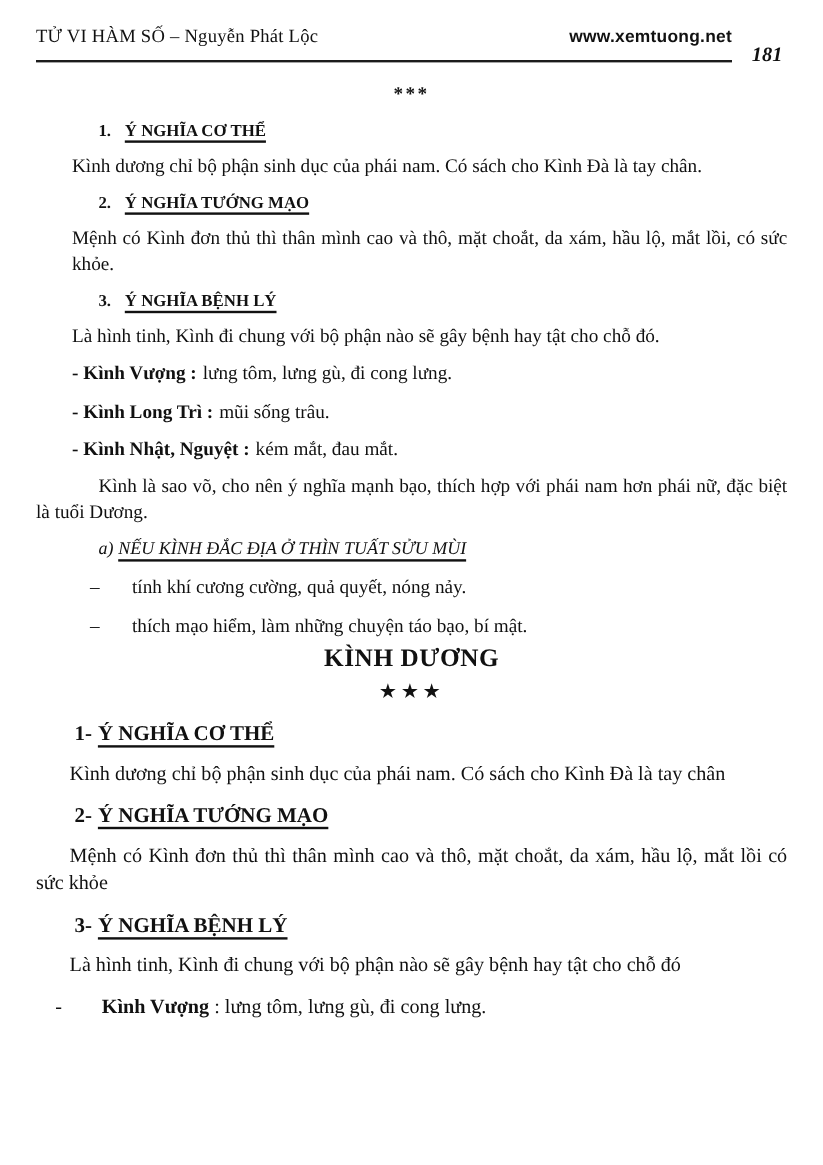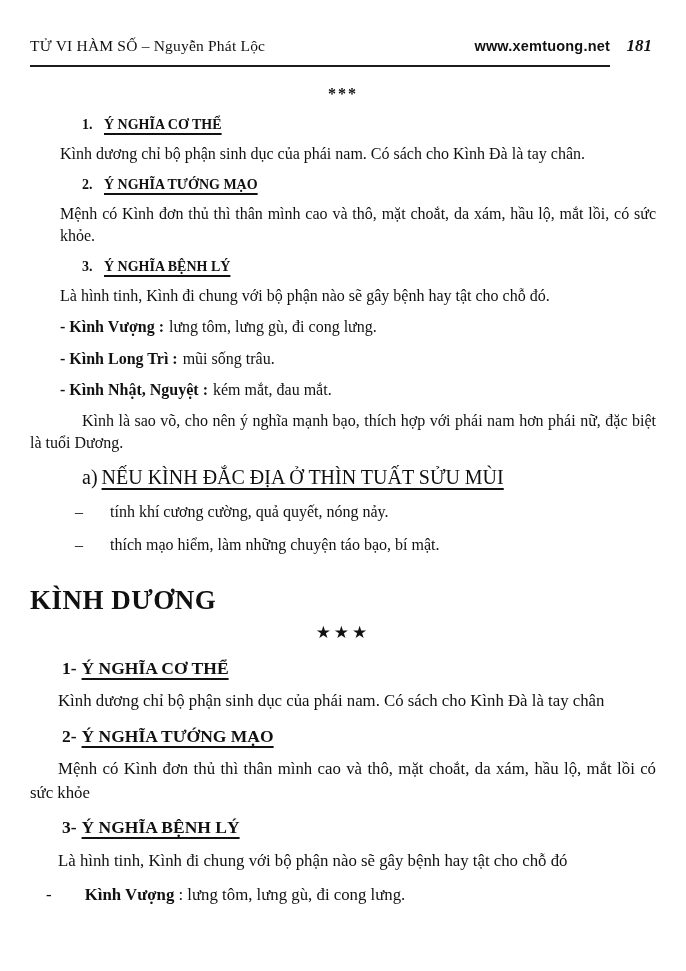--- a/index.html
+++ b/index.html
@@ -10,21 +10,21 @@
     background:#ffffff;
     color:#111;
     font-family:"Liberation Serif","DejaVu Serif",serif;
     font-size:16px;
     line-height:1.4;
     box-sizing:border-box;
     padding:0 30px;
     overflow:hidden;
   }
   
-  .hdr{position:relative;padding-top:35px;}
+  .hdr{position:relative;padding-top:20px;}
   .hdr-row{
     display:flex;justify-content:space-between;align-items:baseline;
     width:580px;
     border-bottom:2px solid #1c1c1c;
     padding-bottom:8px;
   }
   .hdr-title{font-size:15.5px;letter-spacing:.2px;}
   .hdr-site{
     font-family:"Liberation Sans","DejaVu Sans",sans-serif;
     font-weight:bold;font-size:14.5px;letter-spacing:.2px;
@@ -37,28 +37,28 @@
   .sep{ text-align:center;font-weight:bold;font-size:16px;margin-top:16px;letter-spacing:2px;}
   .u{ text-decoration:underline;text-underline-offset:3.5px;text-decoration-thickness:1.5px;}
   
   .t-head{margin:10px 0 0 52px;font-weight:bold;font-size:14px;}
   .t-head .num{display:inline-block;width:22px;}
   .t-par{margin:8px 0 0 30px;text-align:justify;}
   .t-item{margin:9px 0 0 30px;}
   .t-item .lbl{font-weight:bold;}
   .t-item .txt{margin-left:5px;}
   .t-par4{margin:8px 0 0 0;text-indent:52px;text-align:justify;}
-  .sub-a{margin:9px 0 0 52px;font-size:20px;}
+  .sub-a{margin:9px 0 0 52px;font-size:15px;font-style:italic;}
   .sub-a .pref{margin-right:4px;}
   .d-item{display:flex;margin:10px 0 0 45px;}
   .d-item .dash{width:35px;}
   
   .chap-title{
-    margin-top:26px;text-align:left;
-    font-weight:bold;font-size:27px;letter-spacing:.5px;
+    text-align:center;
+    font-weight:bold;font-size:21px;letter-spacing:.5px;
   }
   .chap-stars{text-align:center;font-size:17px;letter-spacing:3px;margin-top:1px;}
   
   .b-head{margin:11px 0 0 32px;font-weight:bold;font-size:17.5px;}
   .b-head .num{margin-right:5px;}
   .b-par{margin:9px 0 0 0;text-indent:28px;text-align:justify;font-size:16.8px;}
   .b-item{margin:11px 0 0 16px;font-size:16.8px;}
   .b-item .name{font-weight:bold;margin-left:29px;}
 </style>
 </head>

